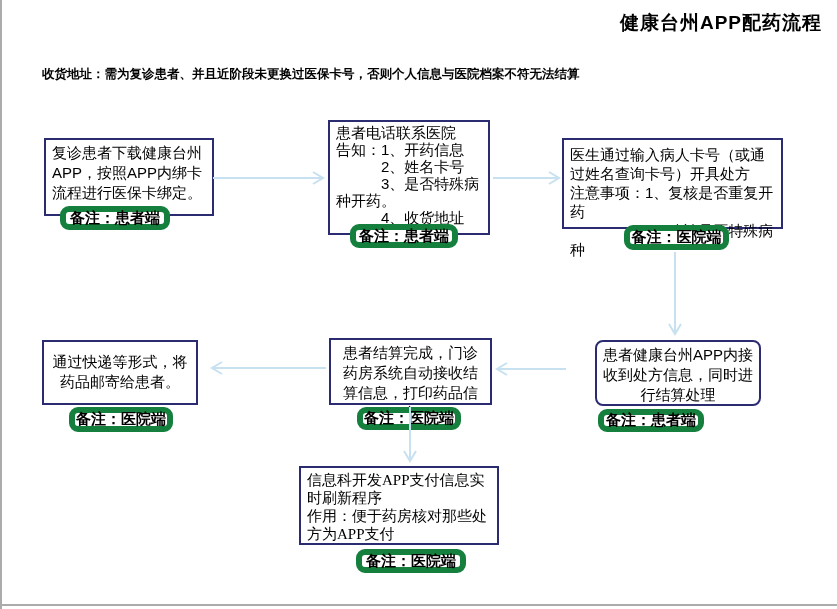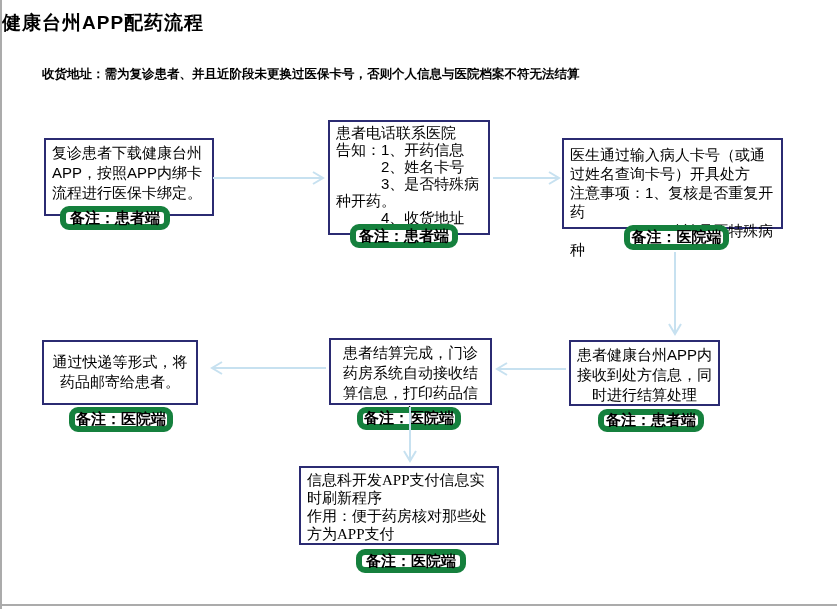--- a/index.html
+++ b/index.html
@@ -7,21 +7,21 @@
     width:837px;height:609px;position:relative;background:#ffffff;
     font-family:"Liberation Sans","DejaVu Sans",sans-serif;
     color:#000;overflow:hidden;
     border-left:2px solid #ababab;
     box-sizing:border-box;
   }
   .page-bottom-edge{
     position:absolute;left:0;bottom:3px;width:100%;height:2px;background:#ababab;
   }
   .title{
-    position:absolute;top:10px;left:0;width:820px;text-align:left;
+    position:absolute;top:10px;left:0;width:820px;text-align:right;
     font-size:19px;font-weight:bold;letter-spacing:1px;
   }
   .condition{
     position:absolute;top:66px;left:40px;font-size:12.5px;font-weight:bold;
     white-space:nowrap;
   }
   .flow-box{
     position:absolute;border:2px solid #2b2b72;background:#ffffff;
     font-size:15px;box-sizing:border-box;white-space:pre-line;
     line-height:20px;padding:3px 6px;
@@ -36,21 +36,21 @@
     position:absolute;left:0;top:0;z-index:5;pointer-events:none;
   }
   .flow-box,.note{z-index:2;}
   
   #box-download{left:42px;top:138px;width:170px;height:78px;}
   #note-download{left:58px;top:206px;width:110px;height:24px;}
   #box-phone{left:326px;top:120px;width:162px;height:115px;line-height:17px;padding:2px 6px;}
   #note-phone{left:348px;top:224px;width:108px;height:24px;}
   #box-doctor{left:560px;top:138px;width:221px;height:91px;line-height:19px;padding:5px 6px;}
   #note-doctor{left:622px;top:225px;width:105px;height:25px;}
-  #box-receive{left:567px;top:340px;width:151px;height:66px;}
+  #box-receive{left:593px;top:340px;width:166px;height:66px;border-radius:8px;}
   #note-receive{left:596px;top:409px;width:106px;height:23px;}
   #box-pharmacy{left:327px;top:338px;width:163px;height:67px;}
   #note-pharmacy{left:355px;top:407px;width:104px;height:23px;}
   #box-mail{left:40px;top:340px;width:156px;height:65px;padding-top:10px;}
   #note-mail{left:67px;top:407px;width:104px;height:25px;}
   #box-it{left:297px;top:466px;width:200px;height:79px;line-height:18px;font-family:Liberation Serif, serif;}
   #note-it{left:354px;top:549px;width:110px;height:24px;}
 </style>
 </head>
 <body>

